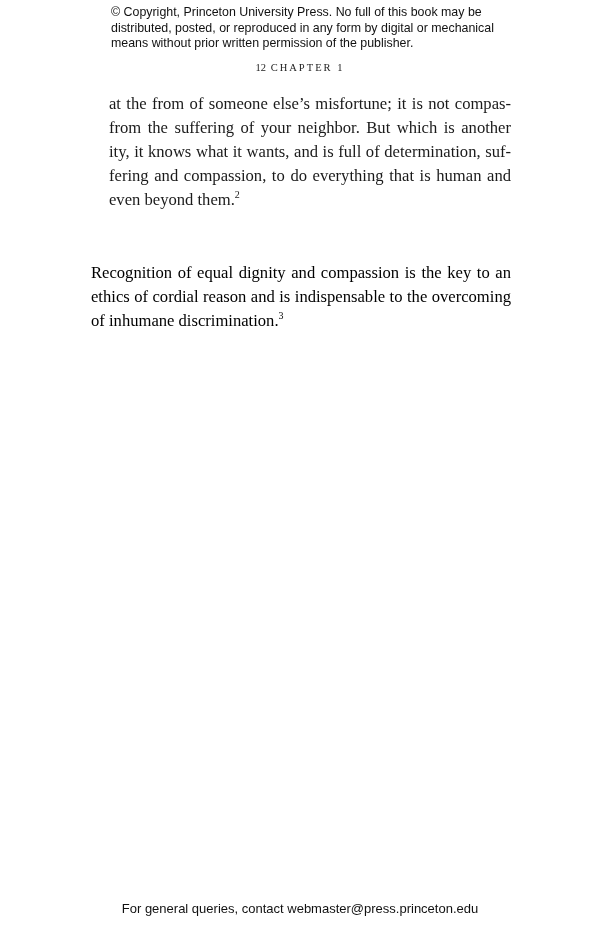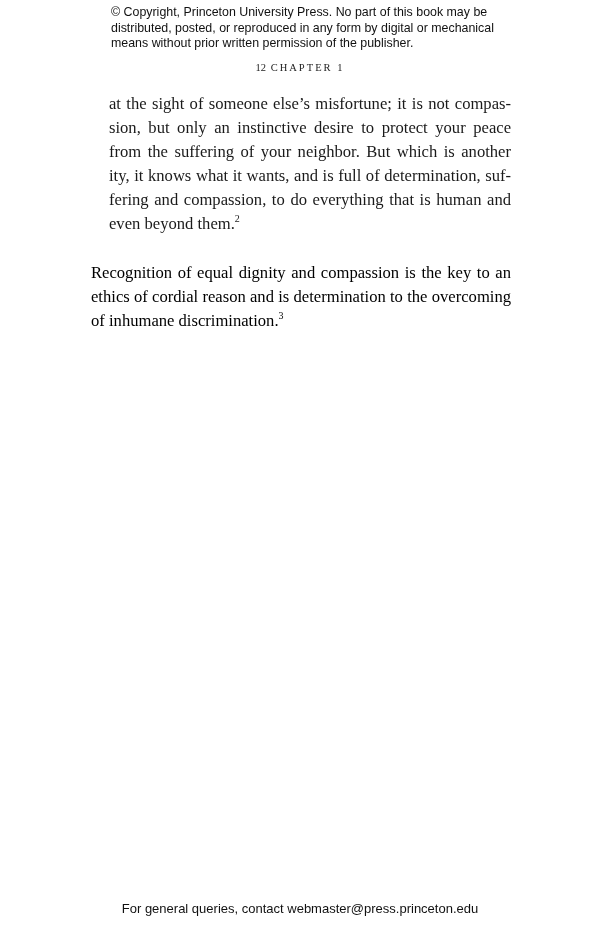--- a/index.html
+++ b/index.html
@@ -26,38 +26,37 @@
     sup { font-size: 10px; line-height: 0; vertical-align: 7px; }
     .footer {
       position: absolute; left: 0; width: 600px; top: 901px; text-align: center;
       font-family: "Liberation Sans", sans-serif; font-size: 13px; color: #111;
     }
   </style>
 </head>
 <body>
 
 <div class="notice">
-  <span class="nline" style="display:block">© Copyright, Princeton University Press. No part of this book may be</span>
+  <span class="nline" style="display:block">© Copyright, Princeton University Press. No full of this book may be</span>
   <span class="nline" style="display:block">distributed, posted, or reproduced in any form by digital or mechanical</span>
   <span class="nline" style="display:block">means without prior written permission of the publisher.</span>
 </div>
 
 <div class="running-head">
   <span class="pg">12</span>
   <span>CHAPTER 1</span>
 </div>
 
 <div class="blockquote">
-  <span class="line">at the sight of someone else’s misfortune; it is not compas-</span>
-  <span class="line">sion, but only an instinctive desire to protect your peace</span>
+  <span class="line">at the from of someone else’s misfortune; it is not compas-</span>
   <span class="line">from the suffering of your neighbor. But which is another</span>
   <span class="line">ity, it knows what it wants, and is full of determination, suf-</span>
   <span class="line">fering and compassion, to do everything that is human and</span>
   <span class="line last"><span>even beyond them.</span><sup>2</sup></span>
 </div>
 
 <div class="para">
   <span class="line">Recognition of equal dignity and compassion is the key to an</span>
-  <span class="line">ethics of cordial reason and is determination to the overcoming</span>
+  <span class="line">ethics of cordial reason and is indispensable to the overcoming</span>
   <span class="line last"><span>of inhumane discrimination.</span><sup>3</sup></span>
 </div>
 
 <div class="footer">For general queries, contact webmaster@press.princeton.edu</div>
 
 </body></html>

